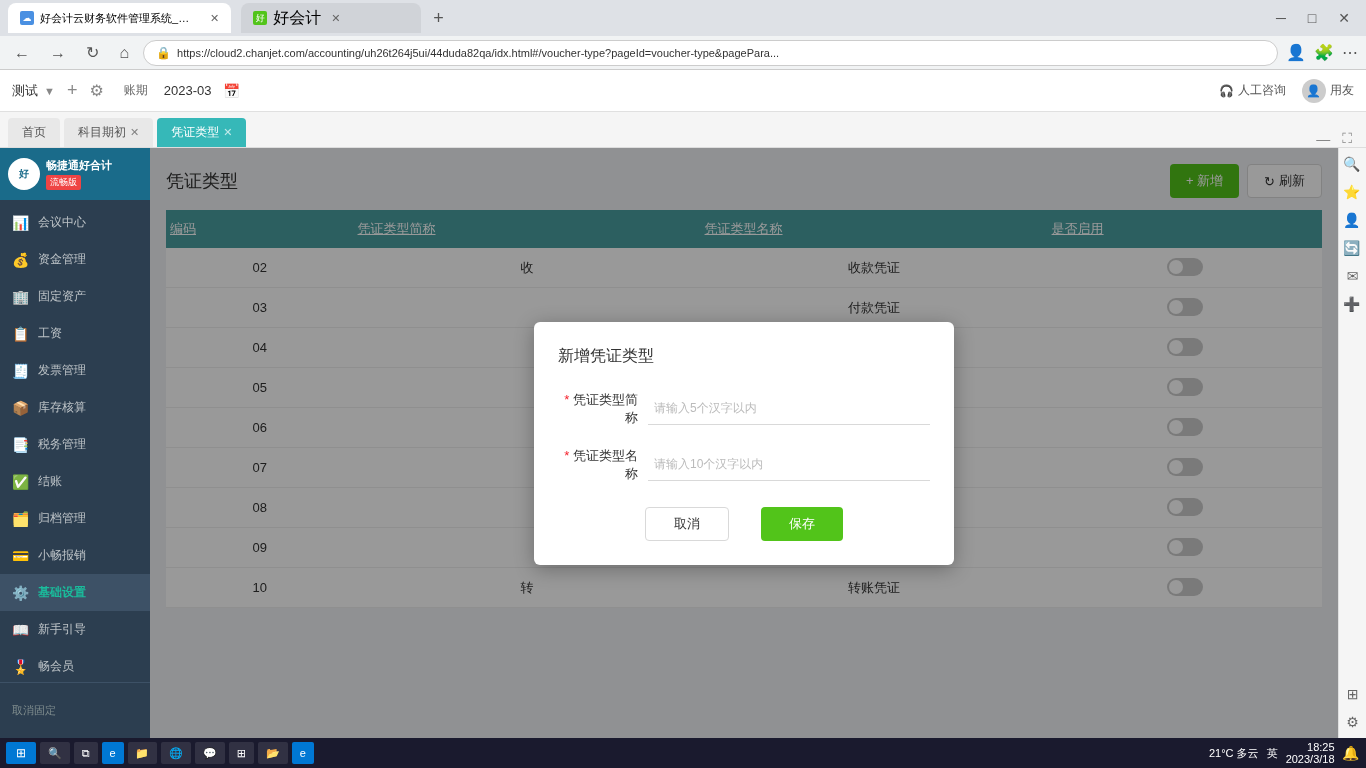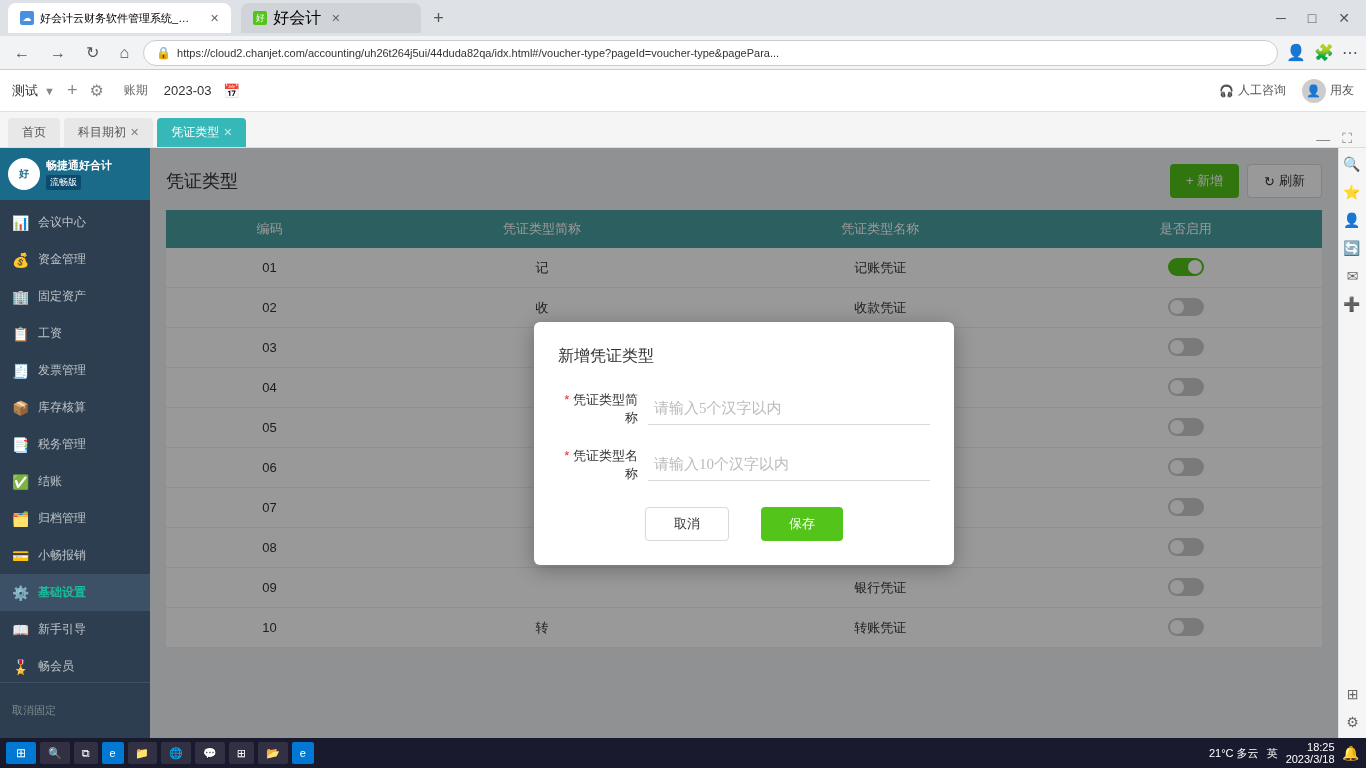--- a/index.html
+++ b/index.html
@@ -54,38 +54,38 @@
     .content-area { padding: 16px; }
     .page-header { display: flex; align-items: center; justify-content: space-between; margin-bottom: 12px; }
     .page-title { font-size: 18px; color: #333; font-weight: normal; }
     .header-btns { display: flex; gap: 8px; }
     .btn-primary { background: #52c41a; color: #fff; border: none; padding: 7px 16px; border-radius: 4px; cursor: pointer; font-size: 13px; display: flex; align-items: center; gap: 4px; }
     .btn-default { background: #fff; color: #333; border: 1px solid #d9d9d9; padding: 7px 16px; border-radius: 4px; cursor: pointer; font-size: 13px; display: flex; align-items: center; gap: 4px; }
 
     
     .data-table { width: 100%; border-collapse: collapse; background: #fff; }
     .data-table thead tr { background: #4a9ea0; }
-    .data-table thead th { padding: 10px 28px; color: #fff; font-weight: normal; text-align: center; font-size: 13px; }
+    .data-table thead th { padding: 10px 4px; color: #fff; font-weight: normal; text-align: left; font-size: 13px; text-decoration: underline; }
     .data-table tbody tr { border-bottom: 1px solid #eee; }
     .data-table tbody td { padding: 10px 16px; text-align: center; color: #333; font-size: 13px; }
 
     
     .toggle { width: 36px; height: 18px; border-radius: 9px; display: inline-flex; align-items: center; padding: 2px; cursor: pointer; }
     .toggle.on { background: #52c41a; justify-content: flex-end; }
     .toggle.off { background: #ccc; justify-content: flex-start; }
     .toggle-knob { width: 14px; height: 14px; border-radius: 50%; background: #fff; }
 
     
     .dialog-overlay { position: absolute; top: 0; left: 0; right: 0; bottom: 0; background: rgba(0,0,0,0.4); display: flex; align-items: center; justify-content: center; z-index: 100; }
     .dialog { background: #fff; border-radius: 6px; width: 420px; padding: 24px; box-shadow: 0 4px 20px rgba(0,0,0,0.3); }
     .dialog-title { font-size: 16px; color: #333; margin-bottom: 24px; text-align: left; }
     .form-row { display: flex; align-items: center; margin-bottom: 20px; }
     .form-label { color: #333; font-size: 13px; width: 90px; text-align: right; padding-right: 10px; }
     .form-label::before { content: '* '; color: #f5222d; }
-    .form-input { flex: 1; height: 32px; border: none; border-bottom: 1px solid #d9d9d9; outline: none; font-size: 15px; padding: 0 6px; color: #333; font-family: Liberation Serif, serif; }
+    .form-input { flex: 1; height: 32px; border: none; border-bottom: 1px solid #d9d9d9; outline: none; font-size: 12px; padding: 0 6px; color: #333; }
     .form-input::placeholder { color: #bbb; }
     .dialog-footer { display: flex; justify-content: center; gap: 32px; margin-top: 24px; }
     .btn-cancel { background: #fff; color: #333; border: 1px solid #d9d9d9; padding: 7px 28px; border-radius: 4px; cursor: pointer; font-size: 13px; }
     .btn-save { background: #52c41a; color: #fff; border: none; padding: 7px 28px; border-radius: 4px; cursor: pointer; font-size: 13px; }
 
     
     .right-panel { width: 28px; background: #f5f5f5; border-left: 1px solid #e0e0e0; display: flex; flex-direction: column; align-items: center; padding: 8px 0; gap: 12px; }
     .right-panel-icon { font-size: 14px; color: #666; cursor: pointer; }
 
     
@@ -175,21 +175,21 @@
   <span style="font-size:14px;color:#888;cursor:pointer;padding:0 6px;">⛶</span>
 </div>
 
 <div class="main-wrapper">
 
   <div class="sidebar">
     <div class="sidebar-logo">
       <div class="logo-icon">好</div>
       <div>
         <div style="color:#fff;font-size:11px;font-weight:bold;">畅捷通好合计</div>
-        <div class="logo-badge" style="display:inline-block;margin-top:2px;font-size:9px;background:#0c4a6e;color:#fff;padding:1px 4px;border-radius:2px;">流畅版</div>
+        <div class="logo-badge" style="display:inline-block;margin-top:2px;font-size:9px;background:#ef4444;color:#fff;padding:1px 4px;border-radius:2px;">流畅版</div>
       </div>
     </div>
     <div class="sidebar-menu">
       <div class="menu-item">
         <span class="menu-icon">📊</span>
         <span style="font-size:12px;color:#bdc3c7;">会议中心</span>
       </div>
       <div class="menu-item">
         <span class="menu-icon">💰</span>
         <span style="font-size:12px;color:#bdc3c7;">资金管理</span>
@@ -260,30 +260,20 @@
       <table class="data-table">
         <thead>
           <tr>
             <th>编码</th>
             <th>凭证类型简称</th>
             <th>凭证类型名称</th>
             <th>是否启用</th>
           </tr>
         </thead>
         <tbody id="table-body">
-        <tr>
-      <td>01</td>
-      <td>记</td>
-      <td>记账凭证</td>
-      <td>
-        <div class="toggle on" style="display:inline-flex;">
-          <div class="toggle-knob"></div>
-        </div>
-      </td>
-    </tr>
             <tr>
       <td>02</td>
       <td>收</td>
       <td>收款凭证</td>
       <td>
         <div class="toggle off" style="display:inline-flex;">
           <div class="toggle-knob"></div>
         </div>
       </td>
     </tr>

